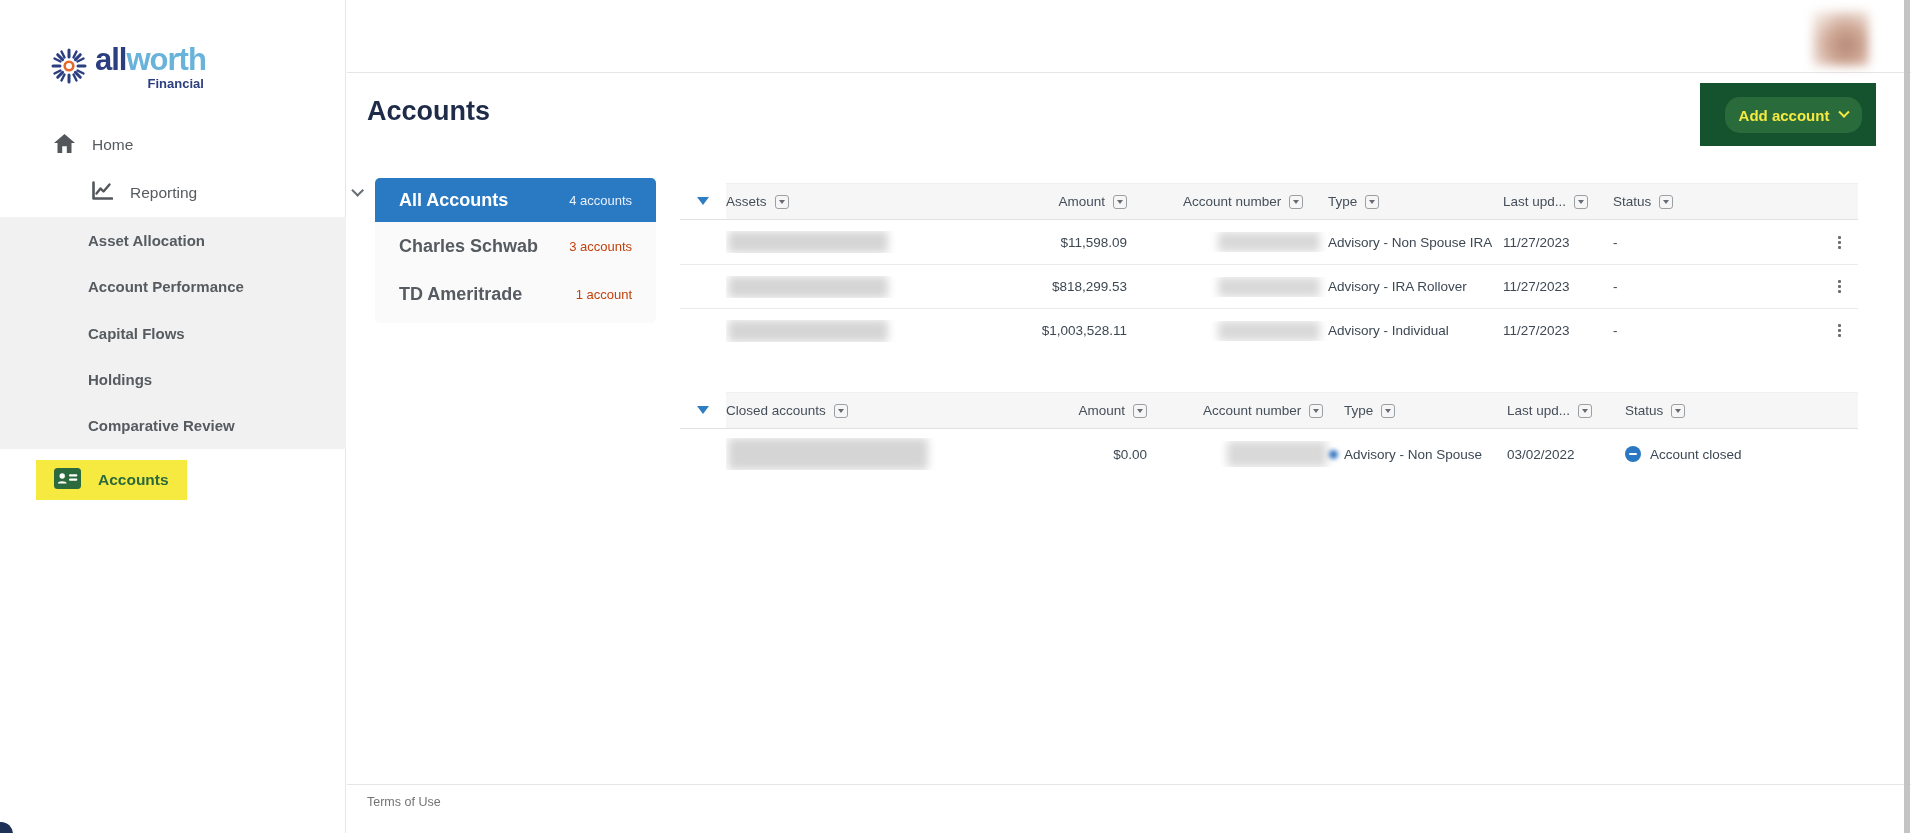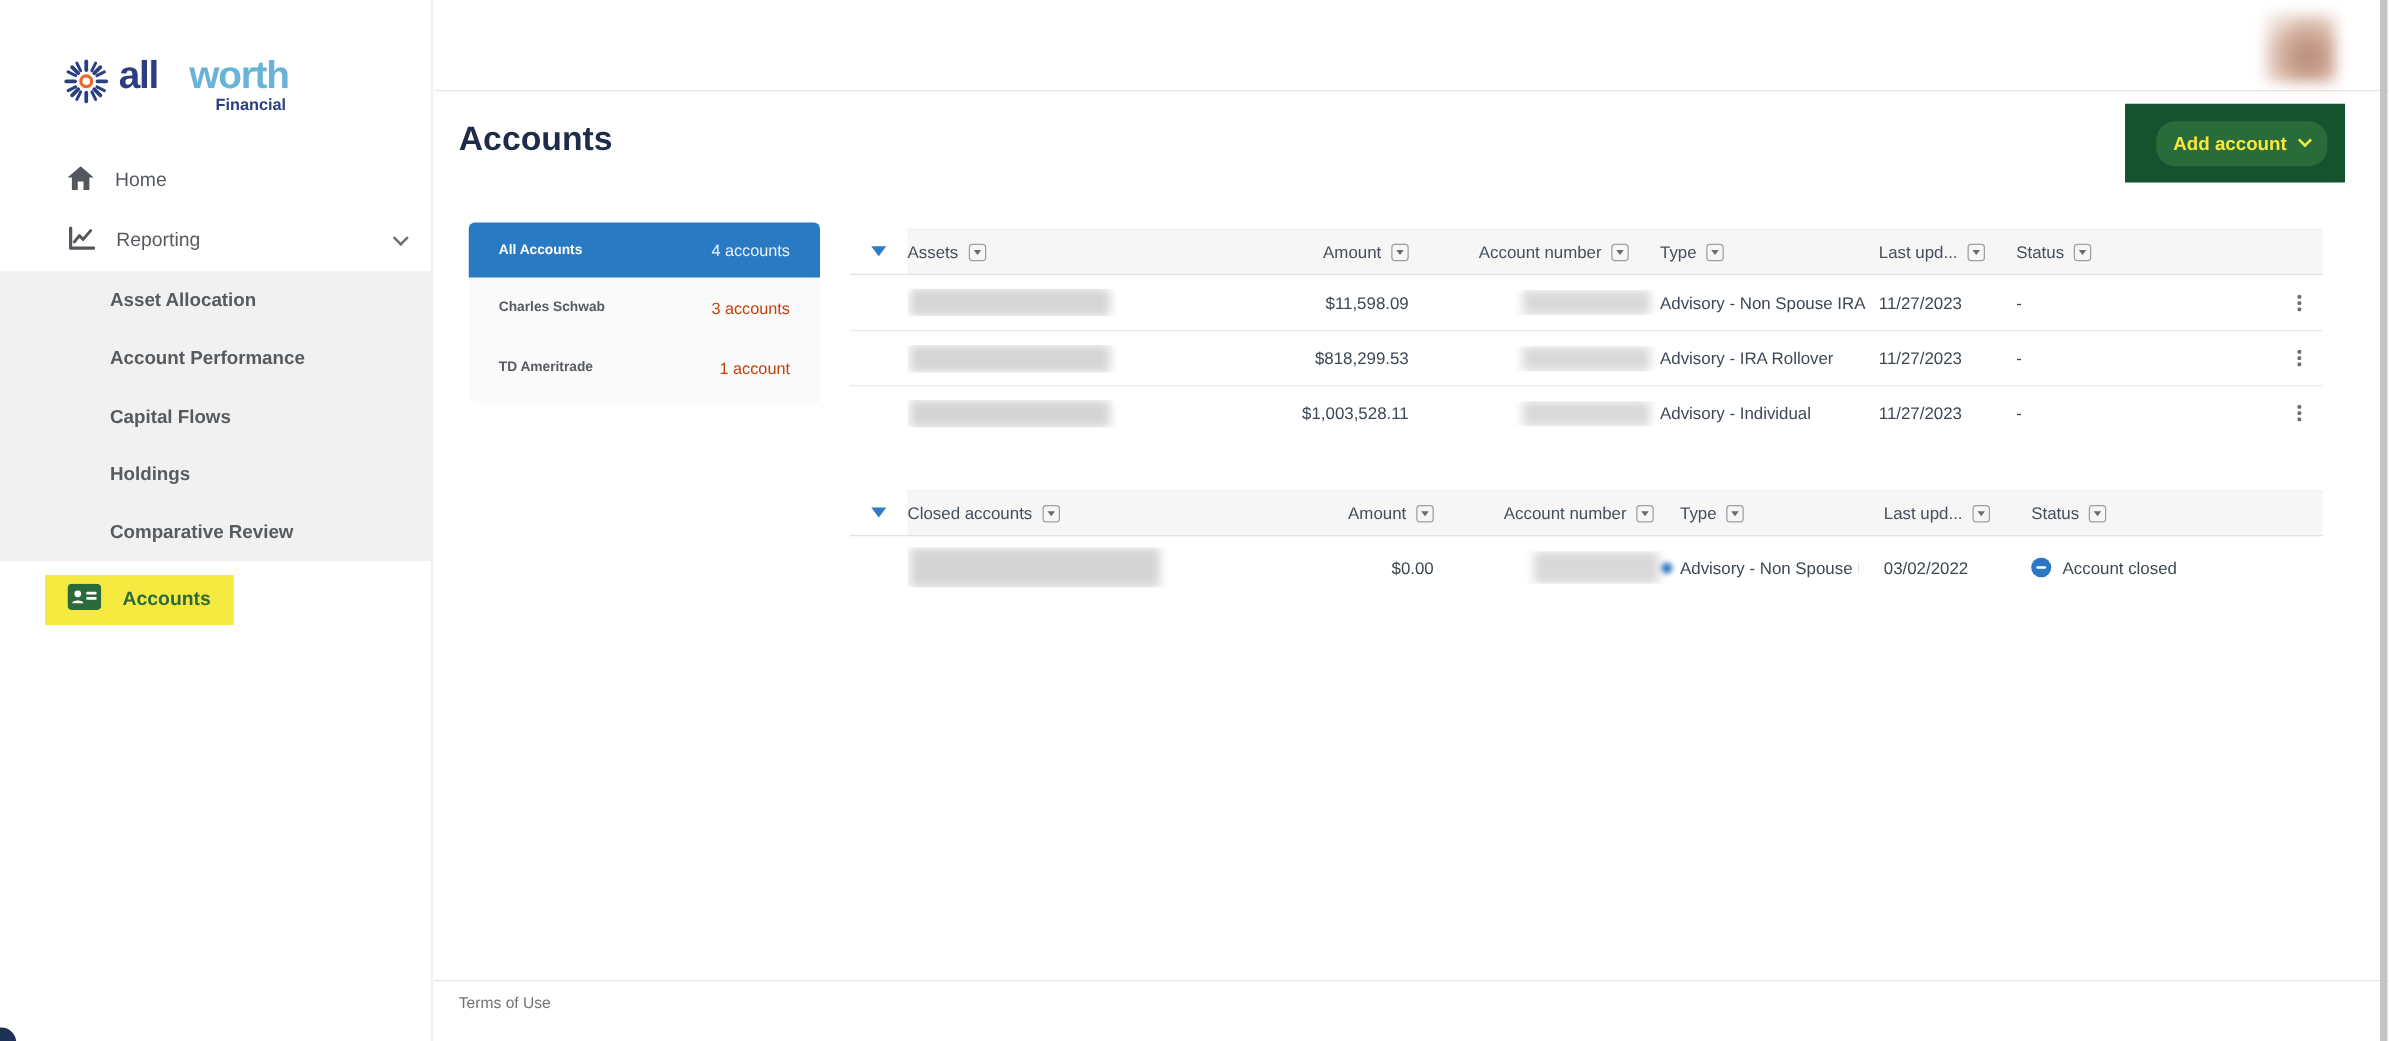--- a/index.html
+++ b/index.html
@@ -14,30 +14,30 @@
 
   
   .sidebar {
     position: absolute; left: 0; top: 0; width: 346px; height: 833px;
     background: #ffffff; border-right: 1px solid #e7e7e7;
   }
   .logo { position: absolute; left: 50px; top: 44px; display: flex; align-items: center; gap: 7px; }
   .logo-text { display: flex; flex-direction: column; }
   .logo-word { font-size: 31px; font-weight: bold; letter-spacing: -1px; line-height: 1; }
   .logo-all { color: #2b3e80; }
-  .logo-worth { color: #69b3da; margin-left: 25px; }
+  .logo-worth { color: #69b3da; }
   .logo-tagline { font-size: 13px; font-weight: bold; color: #2b3e80; text-align: right; margin-top: 1px; padding-right: 2px; }
 
   .nav-item {
     position: absolute; left: 0; width: 346px; height: 48px;
     display: flex; align-items: center; padding-left: 54px; gap: 17px;
     font-size: 15.5px; color: #565b60; cursor: pointer;
   }
   .nav-home { top: 121px; }
-  .nav-reporting { top: 169px; }
+  .nav-reporting { top: 169px; margin-left: 37px; }
   .nav-chevron {
     position: absolute; left: 314px; top: 19px;
     width: 9px; height: 9px;
     border-right: 2px solid #6a6f74; border-bottom: 2px solid #6a6f74;
     transform: rotate(45deg) translateY(-3px);
   }
   .submenu {
     position: absolute; left: 0; top: 217px; width: 346px; height: 232px;
     background: #f1f1f1; display: flex; flex-direction: column; font-weight: bold;
   }
@@ -78,21 +78,21 @@
   
   .groups-panel {
     position: absolute; left: 375px; top: 178px; width: 281px;
     background: #fafafa; border-radius: 5px; padding-bottom: 5px;
   }
   .group-row {
     height: 48px; display: flex; align-items: center; justify-content: space-between;
     padding: 0 24px; cursor: pointer;
   }
   .group-row.selected { height: 44px; background: #2a79c3; border-radius: 5px 5px 0 0; }
-  .g-label { font-size: 11px; font-weight: bold; color: #565b61; }
+  .g-label { font-size: 18px; font-weight: bold; color: #565b61; }
   .g-count { font-size: 13px; color: #c2410c; }
   .group-row.selected .g-label { color: #ffffff; }
   .group-row.selected .g-count { color: #e9f1fa; font-weight: normal; }
 
   
   .acct-table { position: absolute; left: 680px; width: 1178px; }
   .open-table { top: 183px; }
   .closed-table { top: 392px; }
   .open-table .grid-cols { display: grid; grid-template-columns: 46px 214px 195px 193px 175px 110px 207px 38px; }
   .closed-table .grid-cols { display: grid; grid-template-columns: 46px 224px 205px 189px 143px 116px 217px 38px; }

